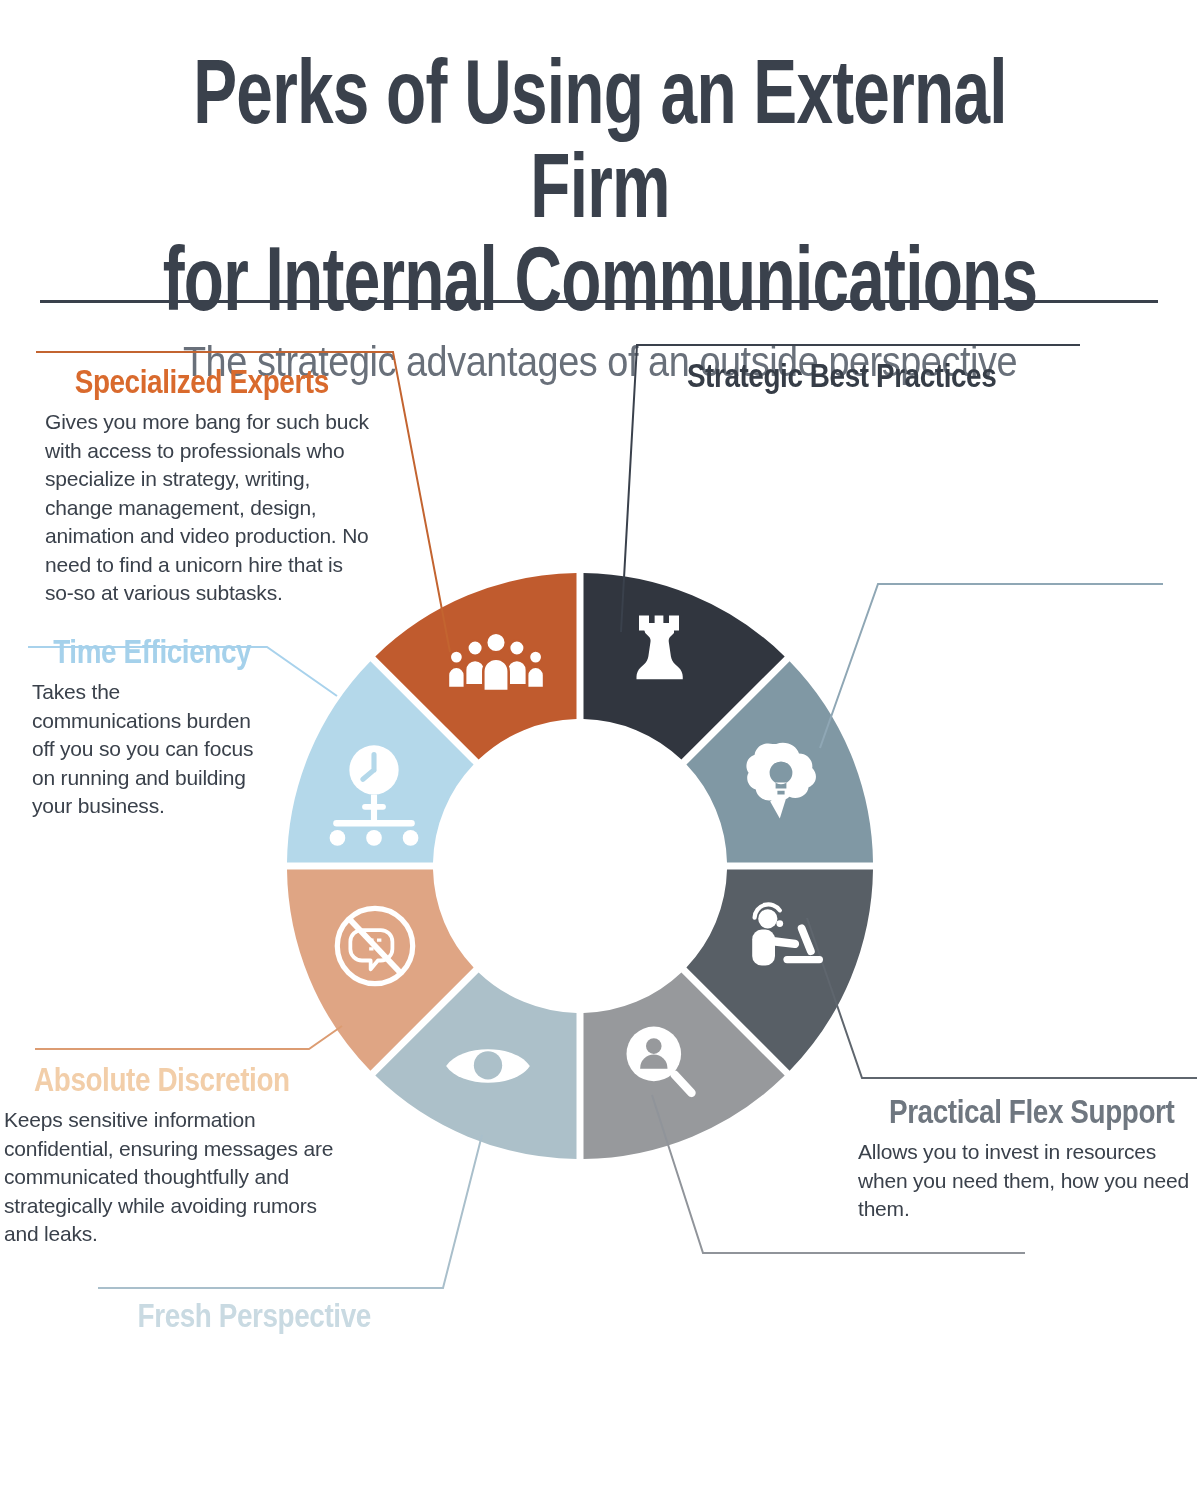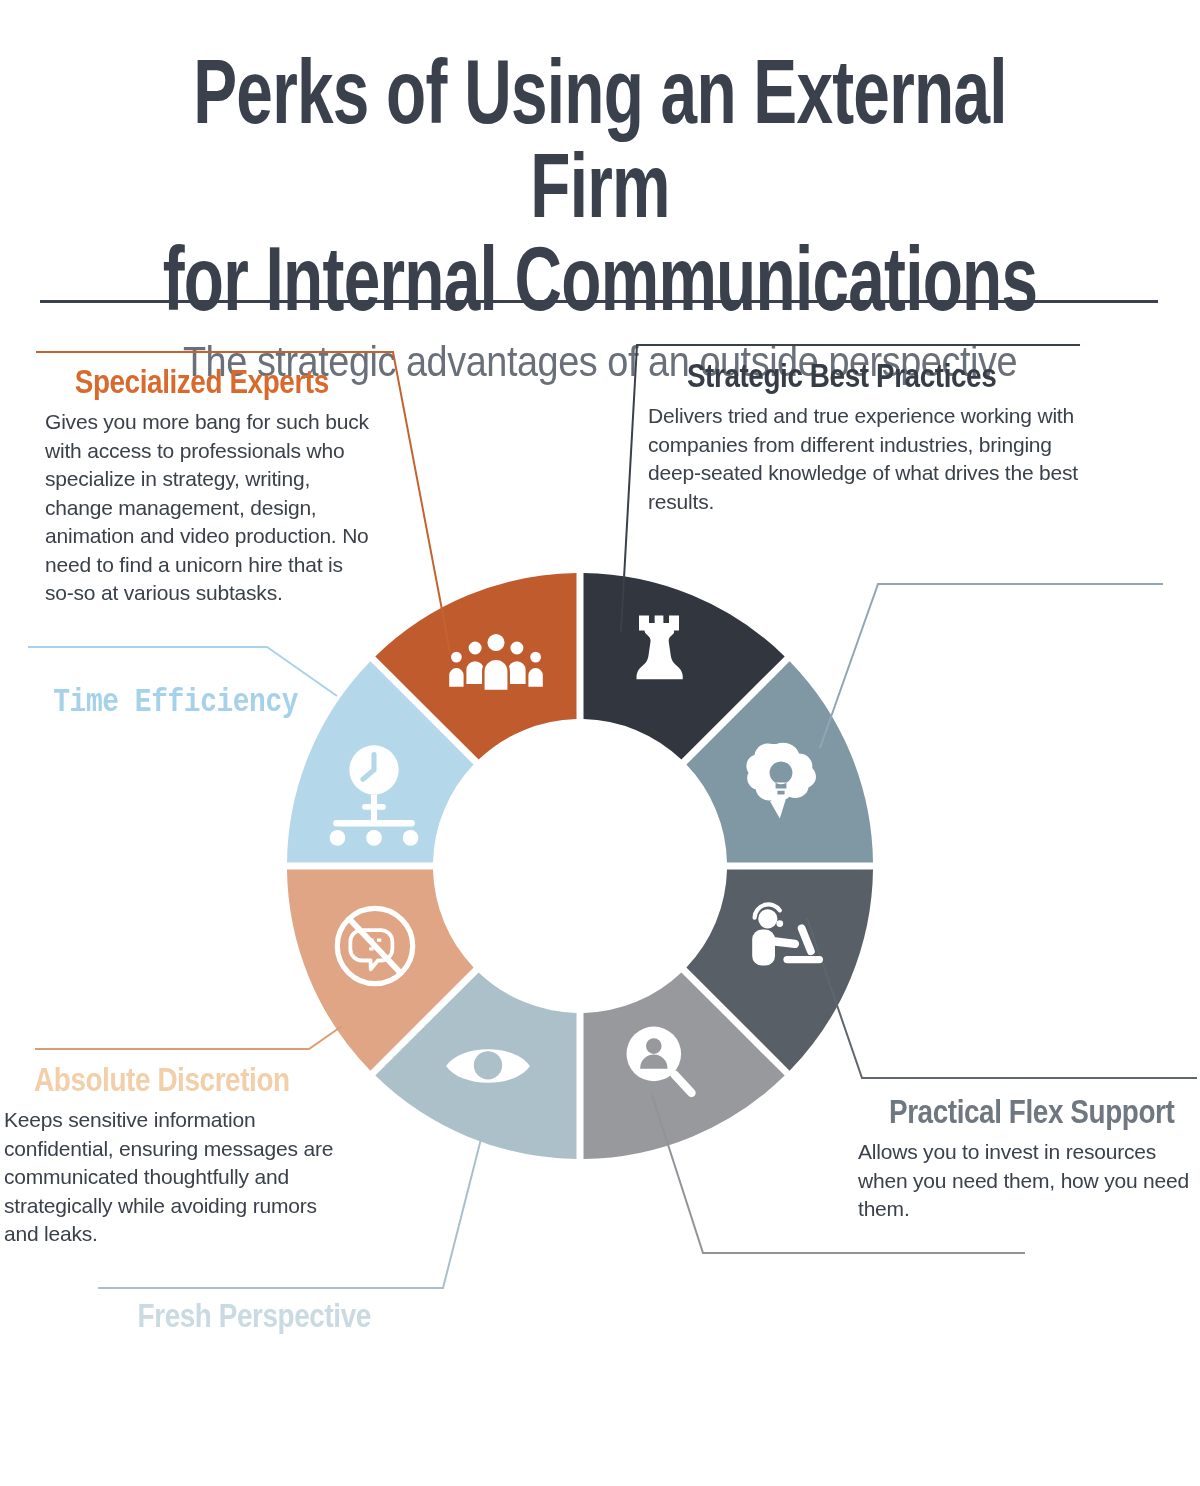--- a/index.html
+++ b/index.html
@@ -10,21 +10,21 @@
               line-height:1.04;letter-spacing:-1px;transform:scaleX(0.73);transform-origin:50% 0;}
   .subtitle{margin:10px 0 0 0;font-size:43px;font-weight:400;color:#69707A;
             transform:scaleX(0.88);transform-origin:50% 0;letter-spacing:-0.5px;}
   .rule{position:absolute;left:40px;top:300px;width:1118px;height:3px;background:#3A414C;}
   .note{position:absolute;color:#3A414B;}
   .note h2{margin:0 0 7px 0;font-size:34px;font-weight:bold;letter-spacing:-0.5px;
            transform:scaleX(0.82);transform-origin:50% 50%;white-space:nowrap;}
   .note p{margin:0;font-size:21px;line-height:1.36;letter-spacing:-0.2px;}
   #sec-specialized-experts{left:45px;  top:362px;  width:330px;}
   #sec-strategic-best-practices{left:648px; top:356px; width:432px;}
-  #sec-time-efficiency{left:32px;  top:683px;  width:236px;font-family:Liberation Mono, monospace;}
+  #sec-time-efficiency{left:32px;  top:632px;  width:236px;}
   #sec-creative-approach{left:870px; top:594px;  width:300px;}
   #sec-absolute-discretion{left:4px; top:1060px; width:334px;}
   #sec-practical-flex-support{left:858px; top:1092px; width:344px;}
   #sec-fresh-perspective{left:105px; top:1296px; width:362px;}
   #sec-dedicated-resource{left:670px; top:1262px; width:392px;}
   svg#donut{position:absolute;left:0;top:0;}
 </style>
 </head>
 <body>
 
@@ -139,25 +139,25 @@
       </g>
     </svg>
 
   <section class="note" id="sec-specialized-experts">
     <h2 style="color: rgb(217, 106, 45);">Specialized Experts</h2>
     <p>Gives you more bang for such buck with access to professionals who specialize in strategy, writing, change management, design, animation and video production. No need to find a unicorn hire that is so-so at various subtasks.</p>
   </section>
 
   <section class="note" id="sec-strategic-best-practices">
     <h2 style="color: rgb(54, 61, 71);">Strategic Best Practices</h2>
-    <p>Delivers tried and true experience working with companies from different industries, bringing deep-seated knowledge of what drives the best results.</p>
   </section>
 
   <section class="note" id="sec-time-efficiency">
     <h2 style="color: rgb(165, 209, 235);">Time Efficiency</h2>
+    <p>Takes the communications burden off you so you can focus on running and building your business.</p>
   </section>
 
 
   <section class="note" id="sec-absolute-discretion">
     <h2 style="color: rgb(242, 206, 169);">Absolute Discretion</h2>
     <p>Keeps sensitive information confidential, ensuring messages are communicated thoughtfully and strategically while avoiding rumors and leaks.</p>
   </section>
 
   <section class="note" id="sec-practical-flex-support">
     <h2 style="color: rgb(111, 119, 128);">Practical Flex Support</h2>

